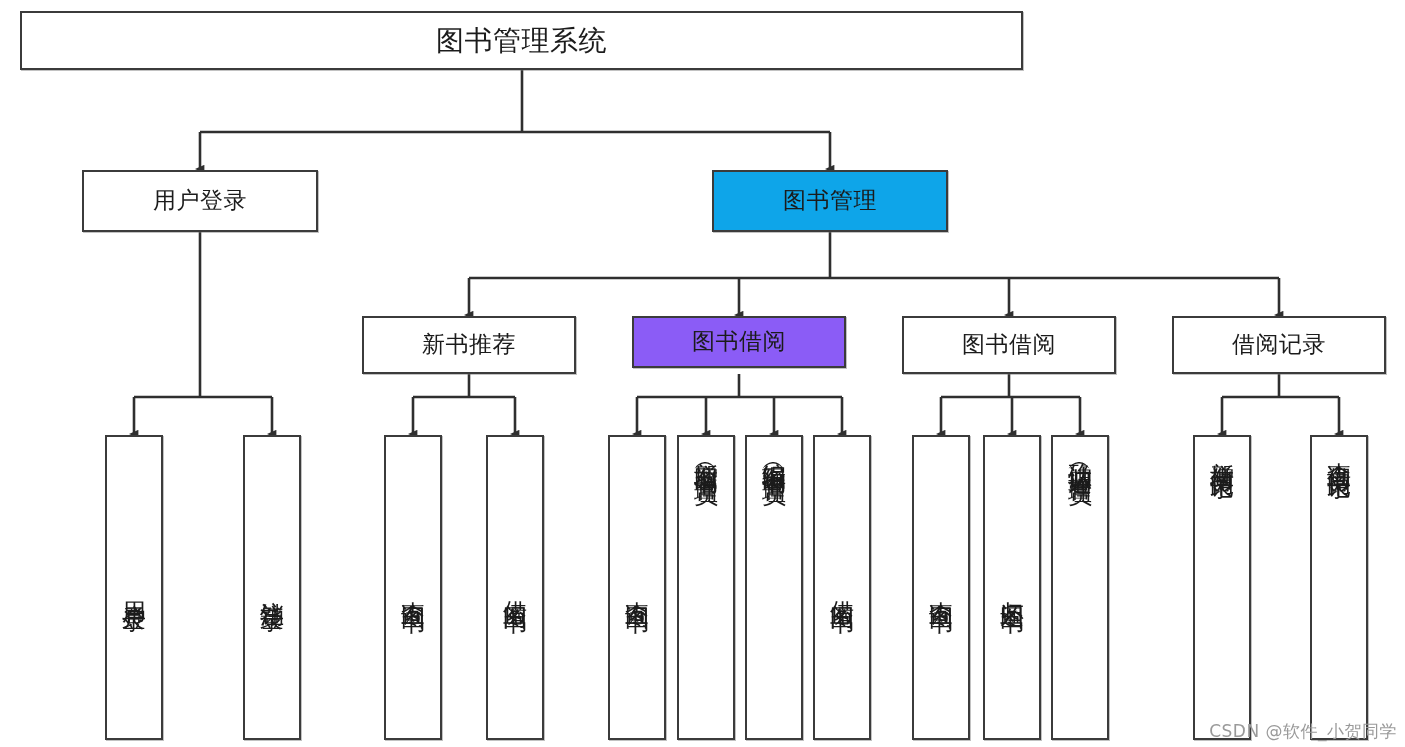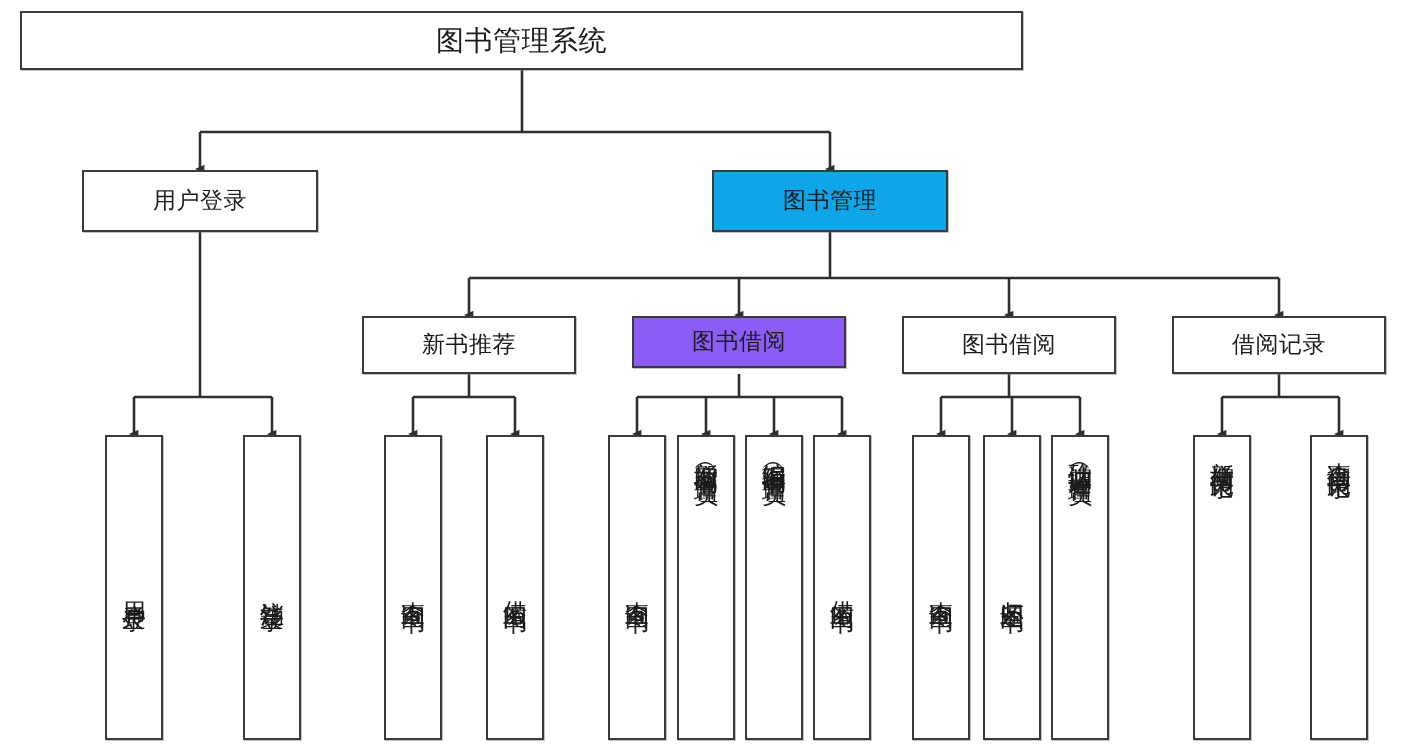--- a/index.html
+++ b/index.html
@@ -178,13 +178,14 @@
         <span class="lbl">确认归还（管理员）</span>
       </div>
       <div class="node vert" style="left: 1193px; top: 435px; width: 58px; height: 305px; border-color: rgb(59, 59, 59); background: rgb(255, 255, 255); color: rgb(27, 27, 27);">
         <span class="lbl">新增借阅记录</span>
       </div>
       <div class="node vert" style="left: 1310px; top: 435px; width: 58px; height: 305px; border-color: rgb(59, 59, 59); background: rgb(255, 255, 255); color: rgb(27, 27, 27);">
         <span class="lbl">查询借阅记录</span>
       </div>
     </div>
 
+  <div id="watermark">CSDN @软件_小贺同学</div>
 </div>
 
 </body></html>

